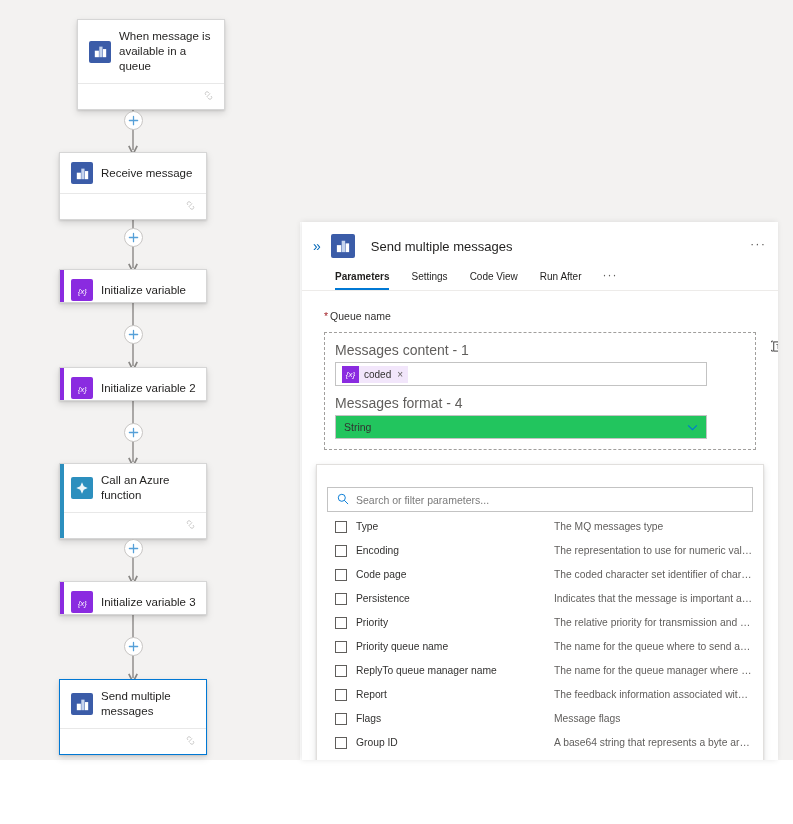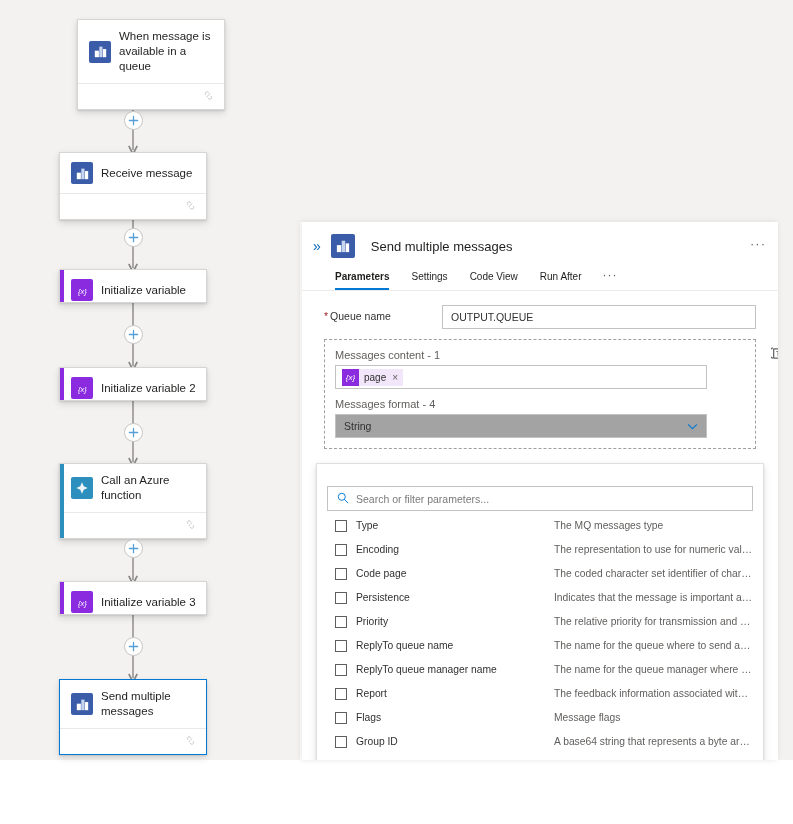--- a/index.html
+++ b/index.html
@@ -233,21 +233,21 @@
 
   
   #repeat-group {
     border: 1px dashed #a19f9d;
     padding: 9px 10px 10px 10px;
     margin-bottom: 14px;
     position: relative;
     box-sizing: border-box;
   }
   .sub-label {
-    font-size: 11px;
+    font-size: 14px;
     color: #605e5c;
     margin-bottom: 4px;
   }
   .token-input {
     height: 24px;
     border: 1px solid #c3c3c3;
     background: #fff;
     display: flex;
     align-items: center;
     padding: 0 6px;
@@ -274,21 +274,21 @@
   .token-chip-label { font-size: 10px; color: #323130; }
   .token-chip-x {
     font-size: 10px;
     color: #605e5c;
     cursor: pointer;
     padding-left: 1px;
   }
   .select-input {
     height: 24px;
     border: 1px solid #c3c3c3;
-    background: #a3a3a3;
+    background: #22c55e;
     display: flex;
     align-items: center;
     justify-content: space-between;
     padding: 0 8px;
     box-sizing: border-box;
     font-size: 10.5px;
     color: #323130;
     width: 372px;
   }
   #repeat-delete {
@@ -565,31 +565,28 @@
     <div class="tab">Run After</div>
     <div class="tab-more">···</div>
   </div>
 
   <div id="panel-body">
 
     <div class="field-row">
       <div class="field-label">
         <span class="req-star">*</span><span>Queue name</span>
       </div>
-      <div class="txt-input">
-        <span>OUTPUT.QUEUE</span>
-      </div>
     </div>
 
     <div id="repeat-group">
       <div class="sub-label">Messages content - 1</div>
       <div class="token-input">
         <span class="token-chip">
           <span class="token-chip-icon">{x}</span>
-          <span class="token-chip-label">page</span>
+          <span class="token-chip-label">coded</span>
           <span class="token-chip-x">×</span>
         </span>
       </div>
       <div class="sub-label">Messages format - 4</div>
       <div class="select-input">
         <span>String</span>
         <span>
           <svg width="11" height="7" viewBox="0 0 12 8">
               <path d="M1 1.5 L6 6.5 L11 1.5" stroke="#0078d4" stroke-width="1.2" fill="none"></path>
             </svg>
@@ -635,21 +632,21 @@
         <span class="param-name">Persistence</span>
         <span class="param-desc">Indicates that the message is important and m...</span>
       </div>
       <div class="param-row">
         <span class="cbx"></span>
         <span class="param-name">Priority</span>
         <span class="param-desc">The relative priority for transmission and delivery</span>
       </div>
       <div class="param-row">
         <span class="cbx"></span>
-        <span class="param-name">ReplyTo queue name</span>
+        <span class="param-name">Priority queue name</span>
         <span class="param-desc">The name for the queue where to send any reply</span>
       </div>
       <div class="param-row">
         <span class="cbx"></span>
         <span class="param-name">ReplyTo queue manager name</span>
         <span class="param-desc">The name for the queue manager where to sen...</span>
       </div>
       <div class="param-row">
         <span class="cbx"></span>
         <span class="param-name">Report</span>

